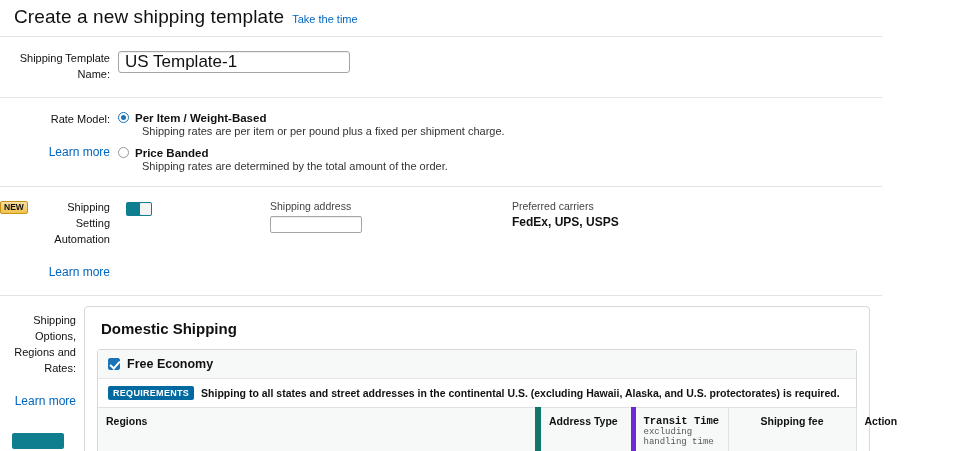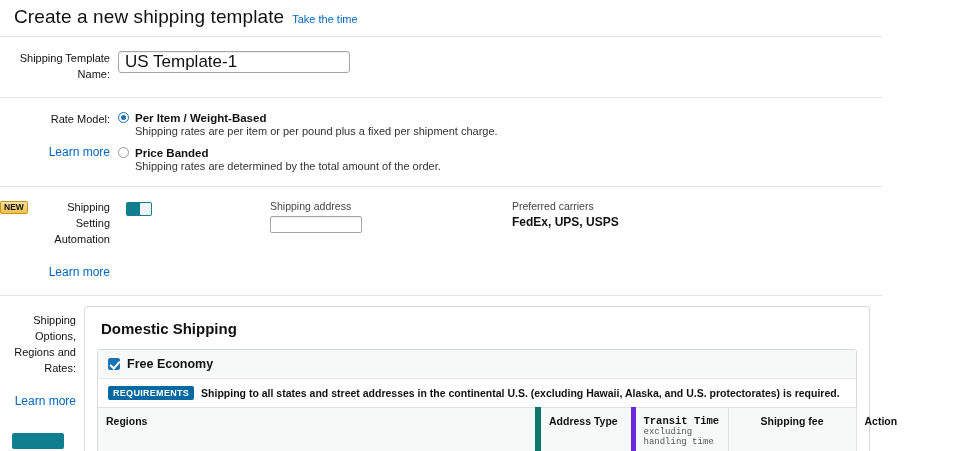--- a/index.html
+++ b/index.html
@@ -92,21 +92,21 @@
     position: absolute;
     left: 2px; top: 2px;
     width: 5px; height: 5px;
     border-radius: 50%;
     background: #1b72b5;
   }
   .radio-label { font-size: 11.5px; font-weight: bold; color: #111; }
   .radio-desc {
     font-size: 11px;
     color: #333;
-    margin: 0 0 10px 17px;
+    margin: 0 0 10px 24px;
   }
   .radio-desc.last { margin-bottom: 0; }
 
   
   .auto-row {
     display: flex;
     align-items: flex-start;
     padding: 13px 0 14px 0;
     position: relative;
   }

